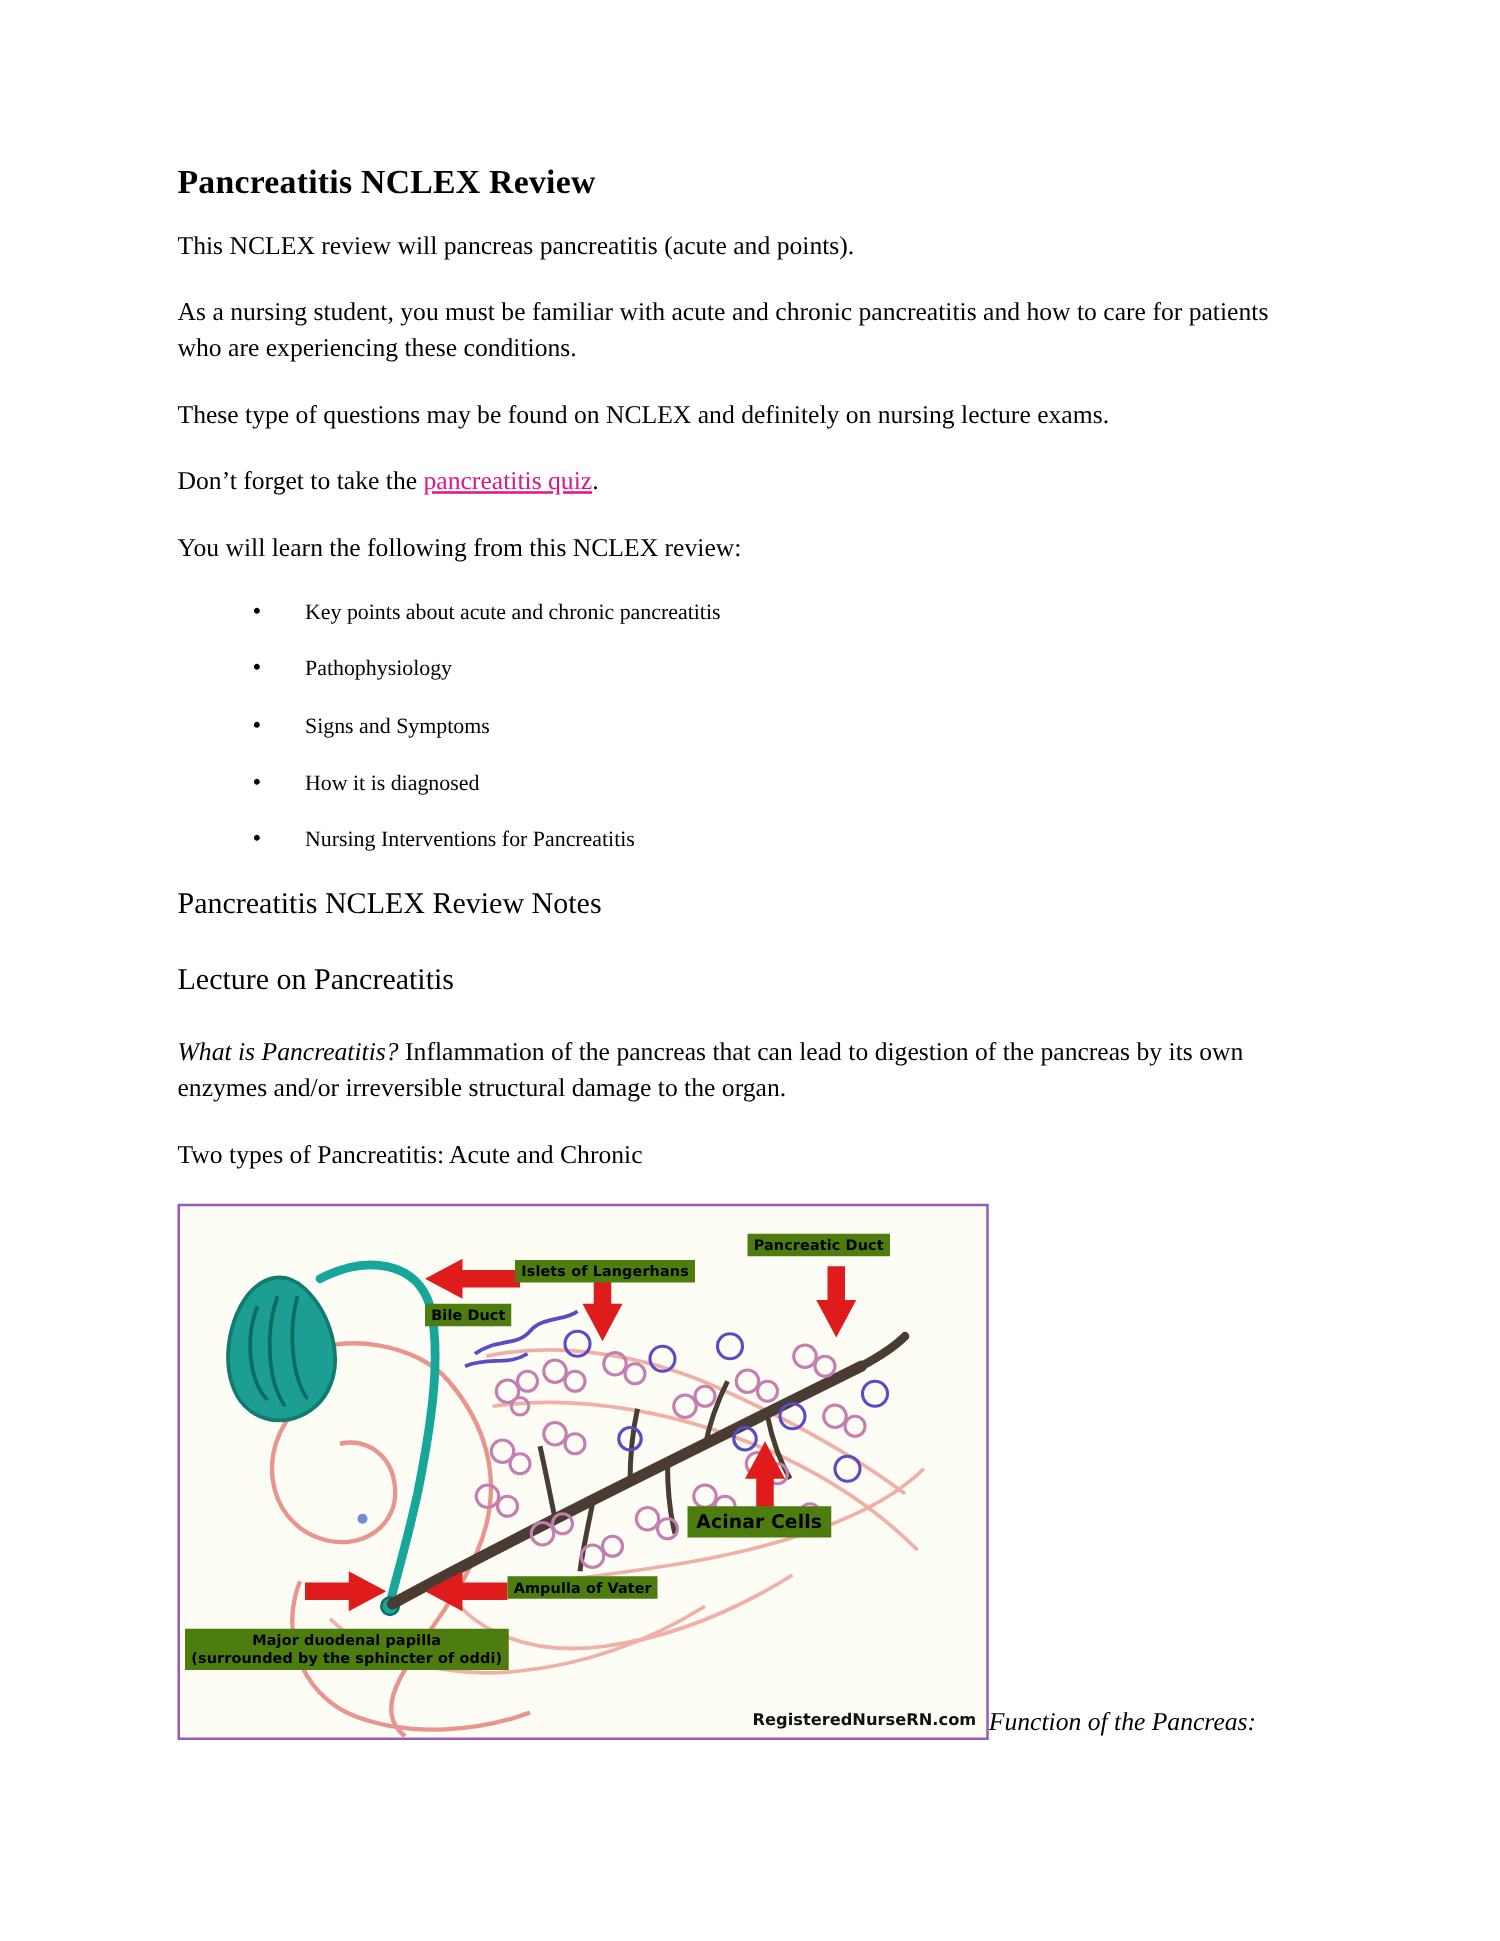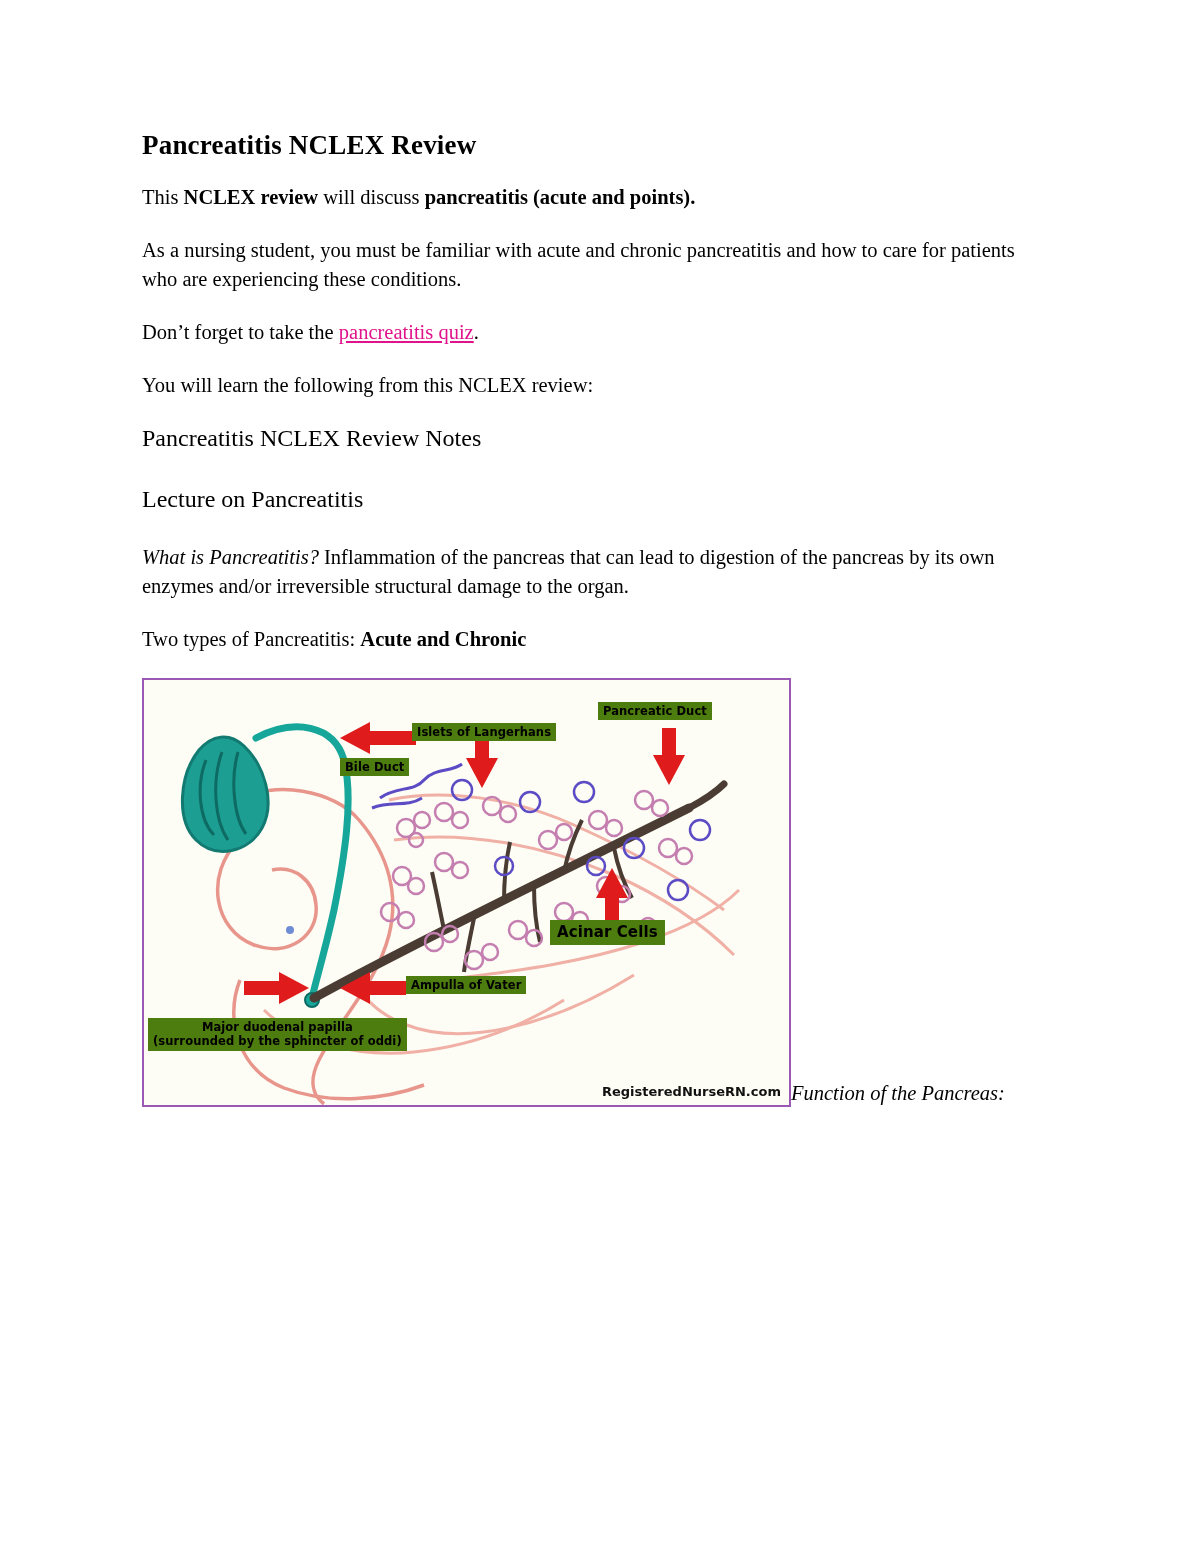--- a/index.html
+++ b/index.html
@@ -33,21 +33,21 @@
     font-size: 27px;
     font-weight: bold;
     margin: 0 0 22px 0;
     letter-spacing: 0.2px;
   }
   p.para {
     font-size: 20.5px;
     line-height: 1.42;
     margin: 0 0 24px 0;
   }
-  .b { font-weight: bold; }
+  .b { font-weight: normal; }
   .i { font-style: italic; text-align: center; }
   a.link {
     color: #e0138c;
     text-decoration: underline;
   }
   ul.bullets {
     margin: 4px 0 26px 0;
     padding-left: 60px;
     list-style: none;
   }
@@ -122,29 +122,37 @@
   }
 </style>
 </head>
 <body>
 
 <div class="page">
   <div class="content">
 
     <h1 class="doc-title">Pancreatitis NCLEX Review</h1>
 
-    <p class="para"><span>This </span><span class="b">NCLEX review</span><span> will discuss </span><span class="b">pancreatitis (acute and points).</span></p>
+    <p class="para"><span>This </span><span class="b">NCLEX review</span><span> will pancreas </span><span class="b">pancreatitis (acute and points).</span></p>
 
     <p class="para">As a nursing student, you must be familiar with acute and chronic pancreatitis and how to care for patients who are experiencing these conditions.</p>
 
+    <p class="para">These type of questions may be found on NCLEX and definitely on nursing lecture exams.</p>
 
     <p class="para"><span>Don’t forget to take the </span><a class="link" href="#">pancreatitis quiz</a><span>.</span></p>
 
     <p class="para">You will learn the following from this NCLEX review:</p>
 
+    <ul class="bullets">
+      <li>Key points about acute and chronic pancreatitis</li>
+      <li>Pathophysiology</li>
+      <li>Signs and Symptoms</li>
+      <li>How it is diagnosed</li>
+      <li>Nursing Interventions for Pancreatitis</li>
+    </ul>
 
     <h2 class="section sub">Pancreatitis NCLEX Review Notes</h2>
 
     <h2 class="section">Lecture on Pancreatitis</h2>
 
     <p class="para"><span class="i">What is Pancreatitis?</span><span> Inflammation of the pancreas that can lead to digestion of the pancreas by its own enzymes and/or irreversible structural damage to the organ.</span></p>
 
     <p class="para"><span>Two types of Pancreatitis: </span><span class="b">Acute and Chronic</span></p>
 
     <div class="figure-wrap">

